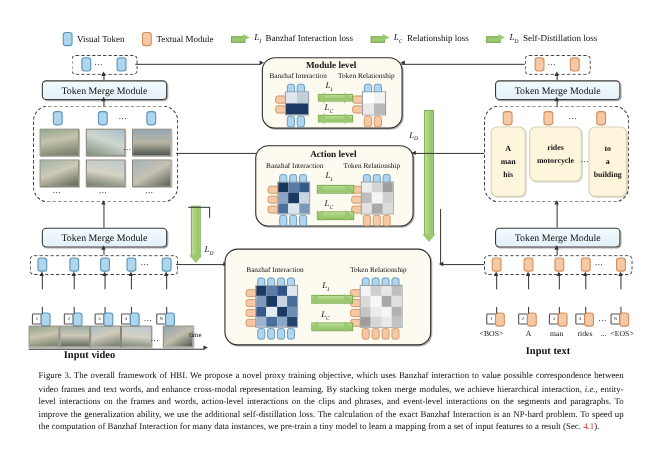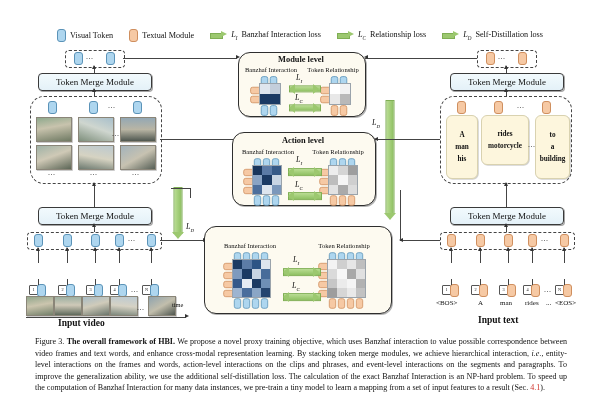--- a/index.html
+++ b/index.html
@@ -93,21 +93,21 @@
   .wordbox{position:absolute;background:#fdf6dd;border:1px solid #d9d2b0;border-radius:6px;
     display:flex;flex-direction:column;align-items:center;justify-content:center;
     font-size:7.2px;font-weight:bold;gap:4px;box-shadow:.8px .8px 0 rgba(0,0,0,.18);}
 
   .caplbl{position:absolute;font-weight:bold;font-size:9.5px;}
   .smlbl{position:absolute;font-size:6.4px;}
 
   
   .caption{position:absolute;left:35px;top:336px;width:532px;font-size:8.05px;
     line-height:11.6px;text-align:justify;color:#111;}
-  .caption b{font-weight:bold;}
+  .caption b{font-weight:normal;}
   .caption i{font-style:italic;}
   .caption .ref{color:#d0342c;}
 </style>
 </head>
 <body>
 
 <div class="fig">
 
   <div class="legend">
     <div class="leg-item">

